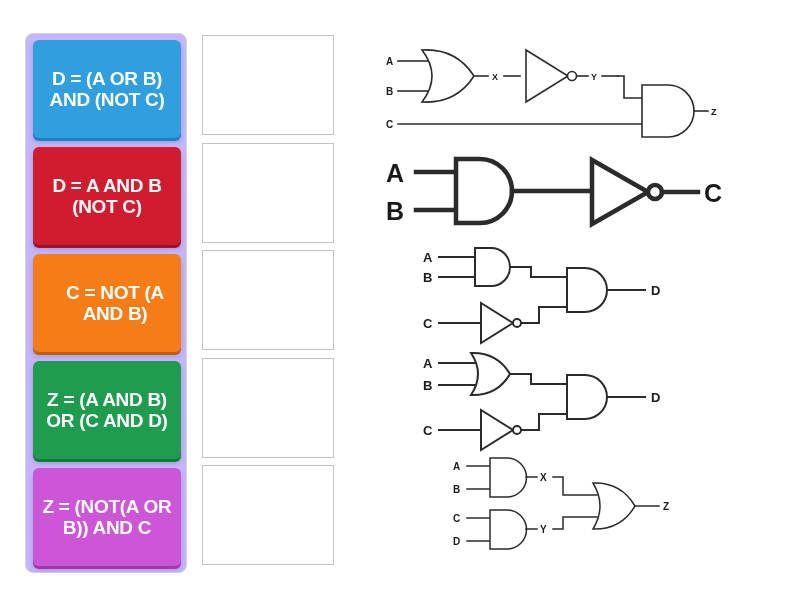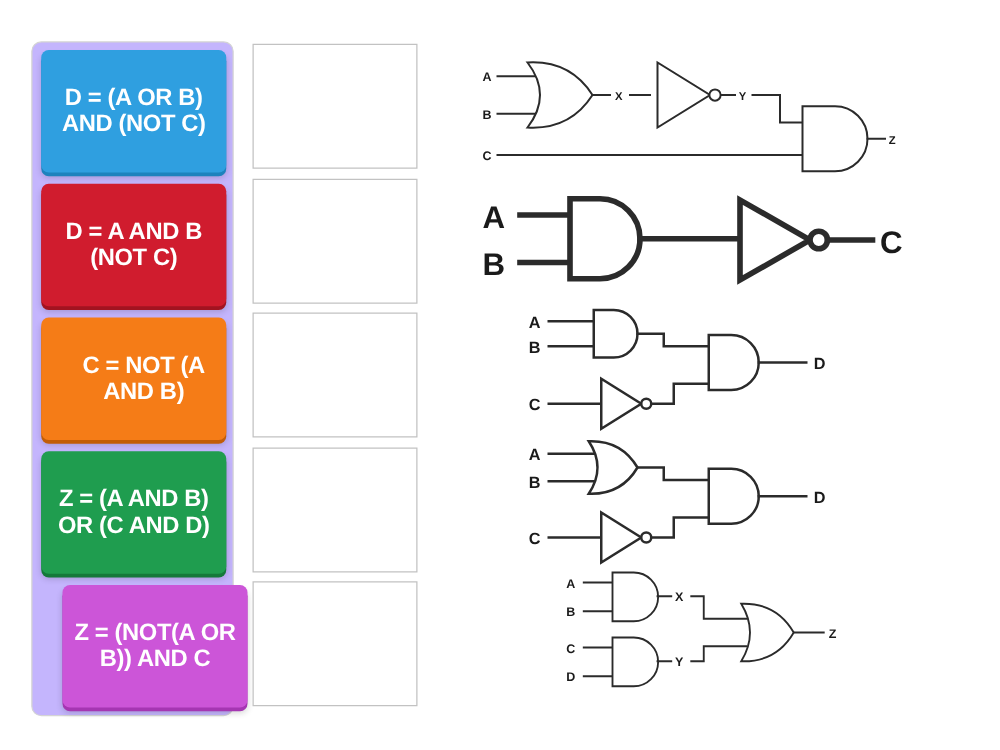--- a/index.html
+++ b/index.html
@@ -90,21 +90,21 @@
   .pin-label   { fill: #1a1a1a; font-family: "Liberation Sans", sans-serif; font-weight: bold; }
 </style>
 </head>
 <body style="background: rgb(255, 255, 255);">
 
 <div id="tiles-panel">
   <div class="tile" id="t1" style="background: rgb(47, 159, 224); box-shadow: rgb(29, 130, 189) 0px 3px 0px, rgba(0, 0, 0, 0.17) 0px 4px 5px;">D = (A OR B) AND (NOT C)</div>
   <div class="tile" id="t2" style="background: rgb(208, 28, 46); box-shadow: rgb(162, 19, 32) 0px 3px 0px, rgba(0, 0, 0, 0.17) 0px 4px 5px; text-align: center;">D = A AND B (NOT C)</div>
   <div class="tile" id="t3" style="background: rgb(245, 124, 23); box-shadow: rgb(194, 93, 8) 0px 3px 0px, rgba(0, 0, 0, 0.17) 0px 4px 5px; padding-left: 20px;">C = NOT (A AND B)</div>
   <div class="tile" id="t4" style="background: rgb(31, 157, 79); box-shadow: rgb(20, 121, 58) 0px 3px 0px, rgba(0, 0, 0, 0.17) 0px 4px 5px;">Z = (A AND B) OR (C AND D)</div>
-  <div class="tile" id="t5" style="background: rgb(204, 85, 216); box-shadow: rgb(165, 54, 178) 0px 3px 0px, rgba(0, 0, 0, 0.17) 0px 4px 5px; margin-left: 17px;">Z = (NOT(A OR B)) AND C</div>
+  <div class="tile" id="t5" style="background: rgb(204, 85, 216); box-shadow: rgb(165, 54, 178) 0px 3px 0px, rgba(0, 0, 0, 0.17) 0px 4px 5px;">Z = (NOT(A OR B)) AND C</div>
 </div>
 
 <div id="dropzones-panel">
   <div class="dropzone" style="border-color: rgb(194, 194, 194);"></div>
   <div class="dropzone" style="border-color: rgb(194, 194, 194);"></div>
   <div class="dropzone" style="border-color: rgb(194, 194, 194);"></div>
   <div class="dropzone" style="border-color: rgb(194, 194, 194);"></div>
   <div class="dropzone" style="border-color: rgb(194, 194, 194);"></div>
 </div>
 

